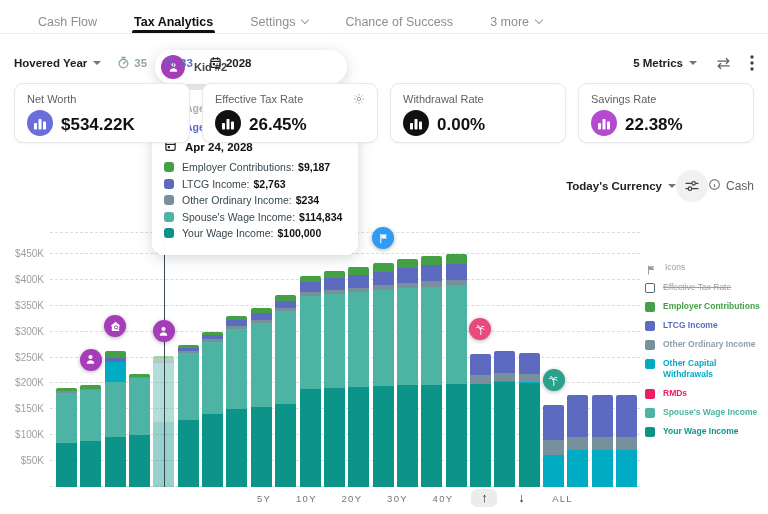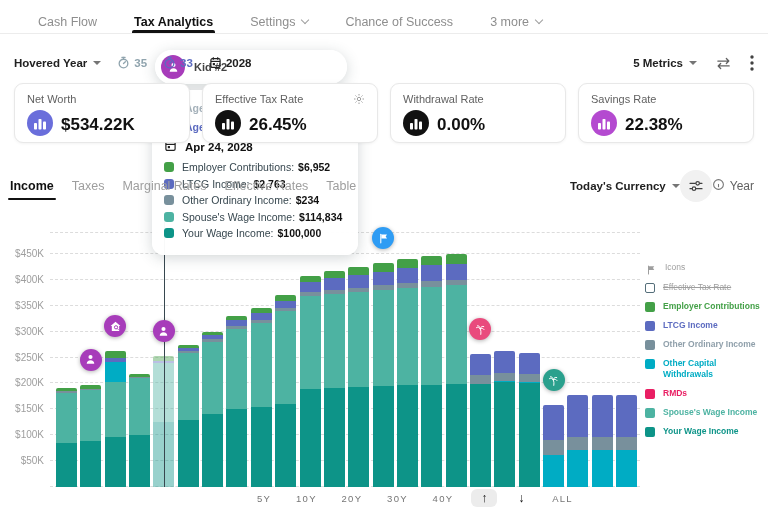--- a/index.html
+++ b/index.html
@@ -220,46 +220,39 @@
             <rect x="7" y="13" width="3" height="6.5" rx="0.8" fill="#fff"></rect>
             <rect x="11.5" y="9" width="3" height="10.5" rx="0.8" fill="#fff"></rect>
             <rect x="16" y="11.5" width="3" height="8" rx="0.8" fill="#fff"></rect>
           </svg></span>
         <span class="card-value">22.38%</span>
       </div>
     </div>
   </div>
 
 <div class="tabs-row">
-  <div style="display:flex;align-items:center;" id="tabsC">
-      <div class="tab active">Income</div>
-      <div class="tab">Taxes</div>
-      <div class="tab">Marginal Rates</div>
-      <div class="tab">Effective Rates</div>
-      <div class="tab">Table</div>
-    </div>
   <div class="tabs-right">
     <div class="currency">
       <span>Today's Currency</span>
       <span class="tri"></span>
     </div>
     <div class="filter-btn" id="filterIc">
         <svg width="16" height="14" viewBox="0 0 24 20" fill="none" stroke="#424242" stroke-width="1.8" stroke-linecap="round">
           <path d="M3 6h18M3 14h18"></path>
           <circle cx="14.5" cy="6" r="2.6" fill="#fff"></circle>
           <circle cx="9" cy="14" r="2.6" fill="#fff"></circle>
         </svg>
       </div>
     <div class="about">
       <span id="infoIc"><svg width="13" height="13" viewBox="0 0 24 24" fill="none" stroke="#757575" stroke-width="2">
             <circle cx="12" cy="12" r="9"></circle>
             <path d="M12 11v6"></path>
             <path d="M12 7.2v.1"></path>
           </svg></span>
-      <span>Year</span>
+      <span>Cash</span>
     </div>
   </div>
 </div>
 
 <div class="chart" id="chart">
     <div class="gridline" style="bottom: 0px;"></div>
     <div class="gridline" style="bottom: 25.9px;"></div>
     <div class="ylab" style="bottom: 21px;">$50K</div>
     <div class="gridline" style="bottom: 51.8px;"></div>
     <div class="ylab" style="bottom: 46.8px;">$100K</div>
@@ -511,21 +504,21 @@
           <path d="M3.5 10h17"></path>
           <path d="M8 2.5V7M16 2.5V7"></path>
           <rect x="7" y="13" width="4" height="4" fill="#212121" stroke="none"></rect>
         </svg></span>
     <span class="tt-date">Apr 24, 2028</span>
     </div>
   <div id="ttRows">
       <div class="tt-row">
         <span class="tt-chip" style="background: rgb(67, 160, 71);"></span>
         <span class="tt-lab">Employer Contributions:</span>
-        <span class="tt-val" style="margin-left: -4px;">$6,952</span>
+        <span class="tt-val" style="margin-left: -4px;">$9,187</span>
       </div>
       <div class="tt-row">
         <span class="tt-chip" style="background: rgb(92, 107, 192);"></span>
         <span class="tt-lab">LTCG Income:</span>
         <span class="tt-val" style="margin-left: -4px;">$2,763</span>
       </div>
       <div class="tt-row">
         <span class="tt-chip" style="background: rgb(120, 144, 156);"></span>
         <span class="tt-lab">Other Ordinary Income:</span>
         <span class="tt-val" style="margin-left: -4px;">$234</span>

